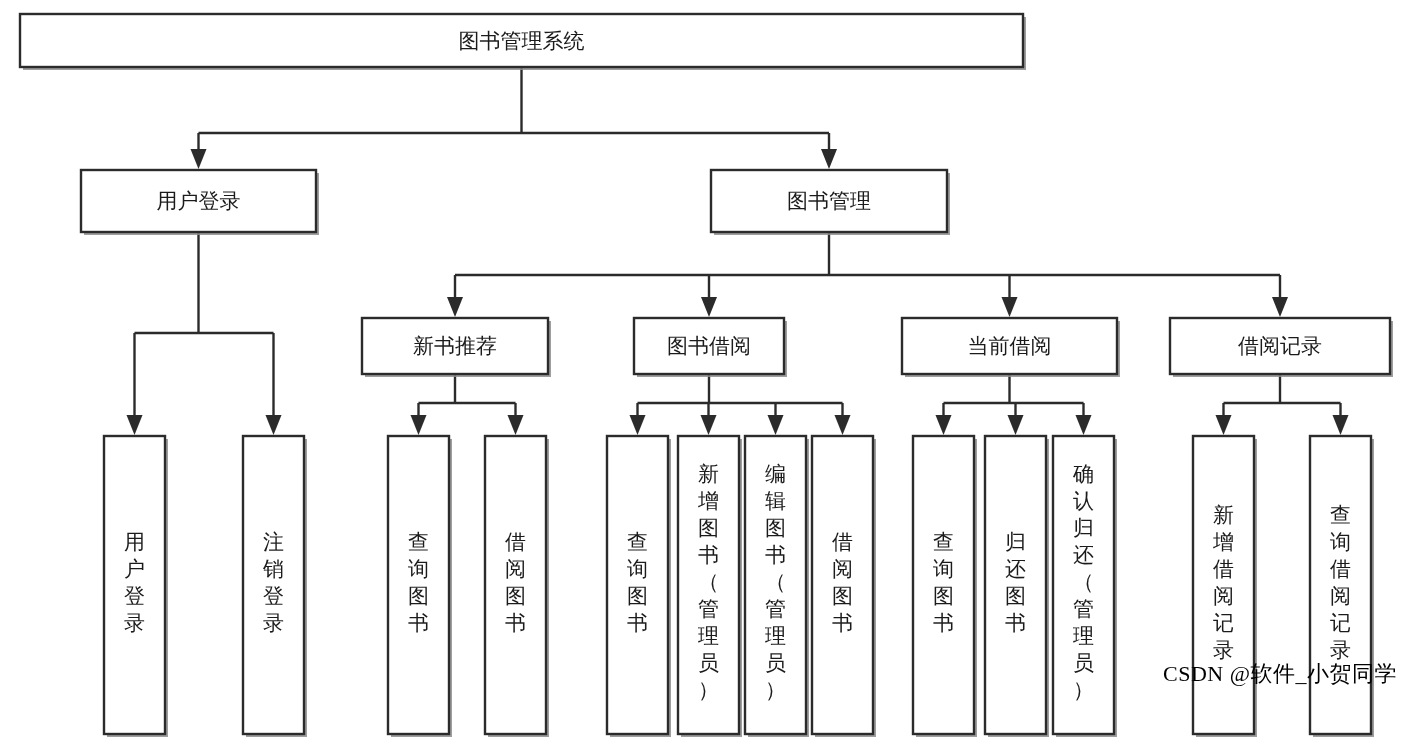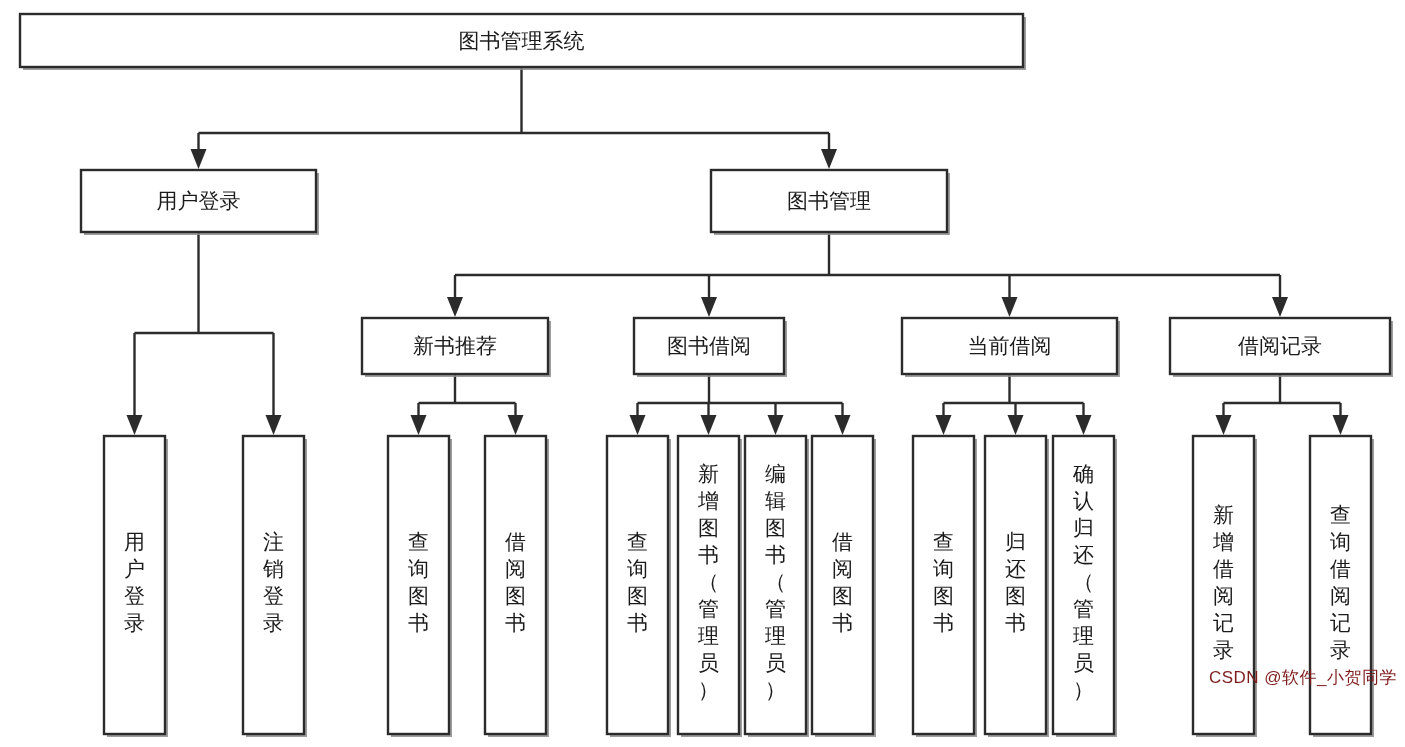--- a/index.html
+++ b/index.html
@@ -55,23 +55,23 @@
   .node-label-vertical {
     fill: #1b1b1b;
     font-family: "DejaVu Sans", "Liberation Sans", sans-serif;
     font-size: 21px;
     text-anchor: middle;
   }
   .watermark {
     position: absolute;
     right: 8px;
     bottom: 6px;
-    font-family: Liberation Sans, sans-serif;
-    font-size: 17px;
-    color: #7f1d1d;
+    font-family: Liberation Serif, serif;
+    font-size: 22px;
+    color: #000000;
     letter-spacing: 0.5px;
     white-space: nowrap;
     user-select: none;
   }
 </style>
 </head>
 <body>
 
 <div id="diagram-root">
   <svg class="diagram-canvas" id="diagram-svg" viewBox="0 0 1405 747">

